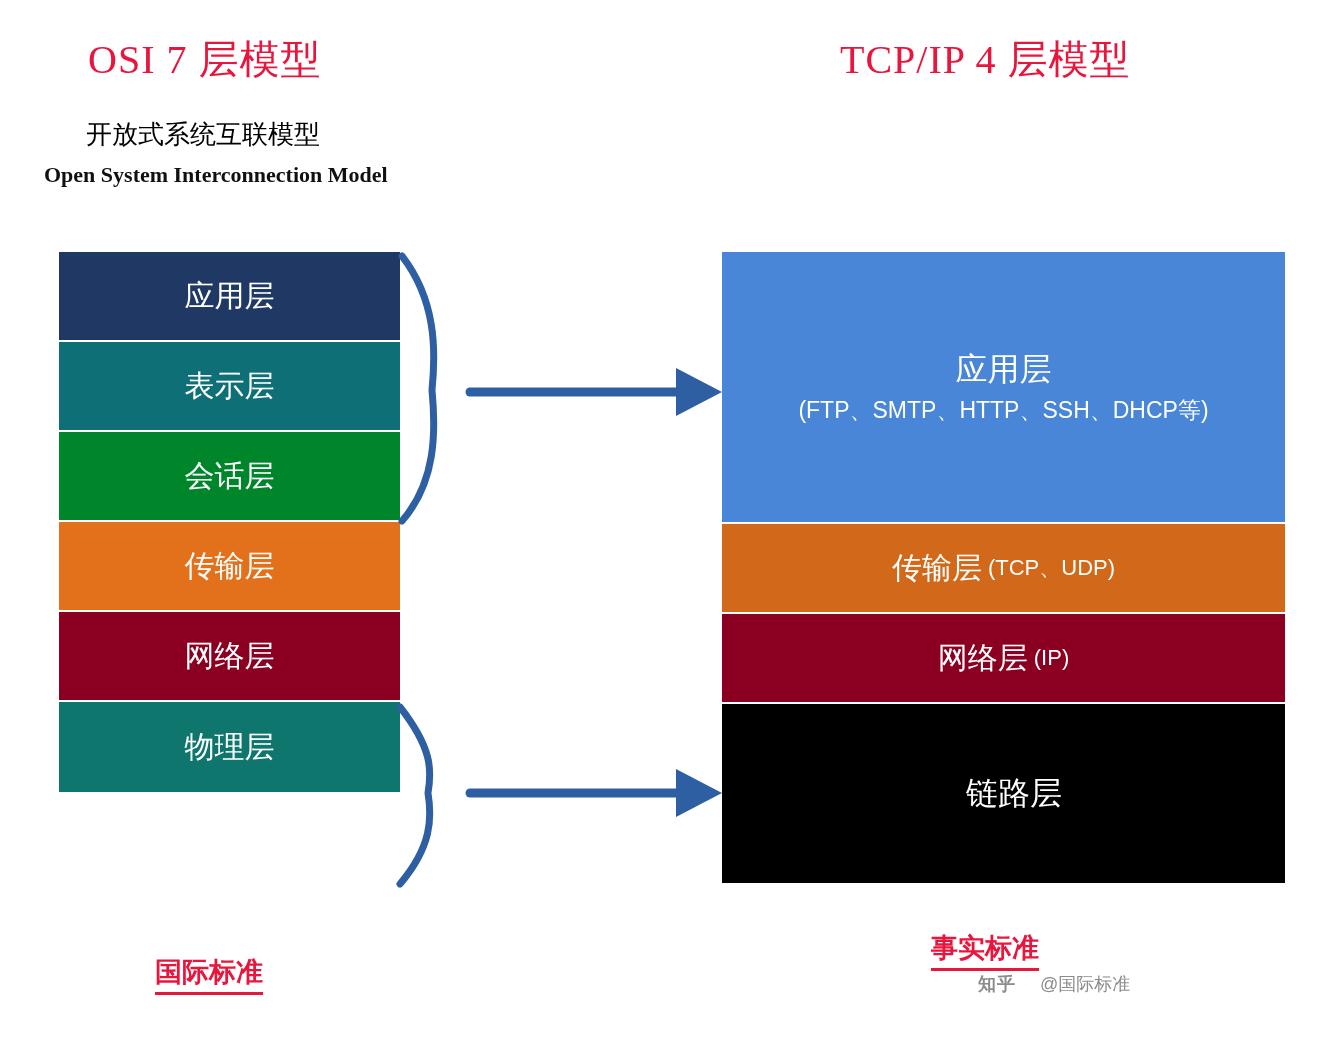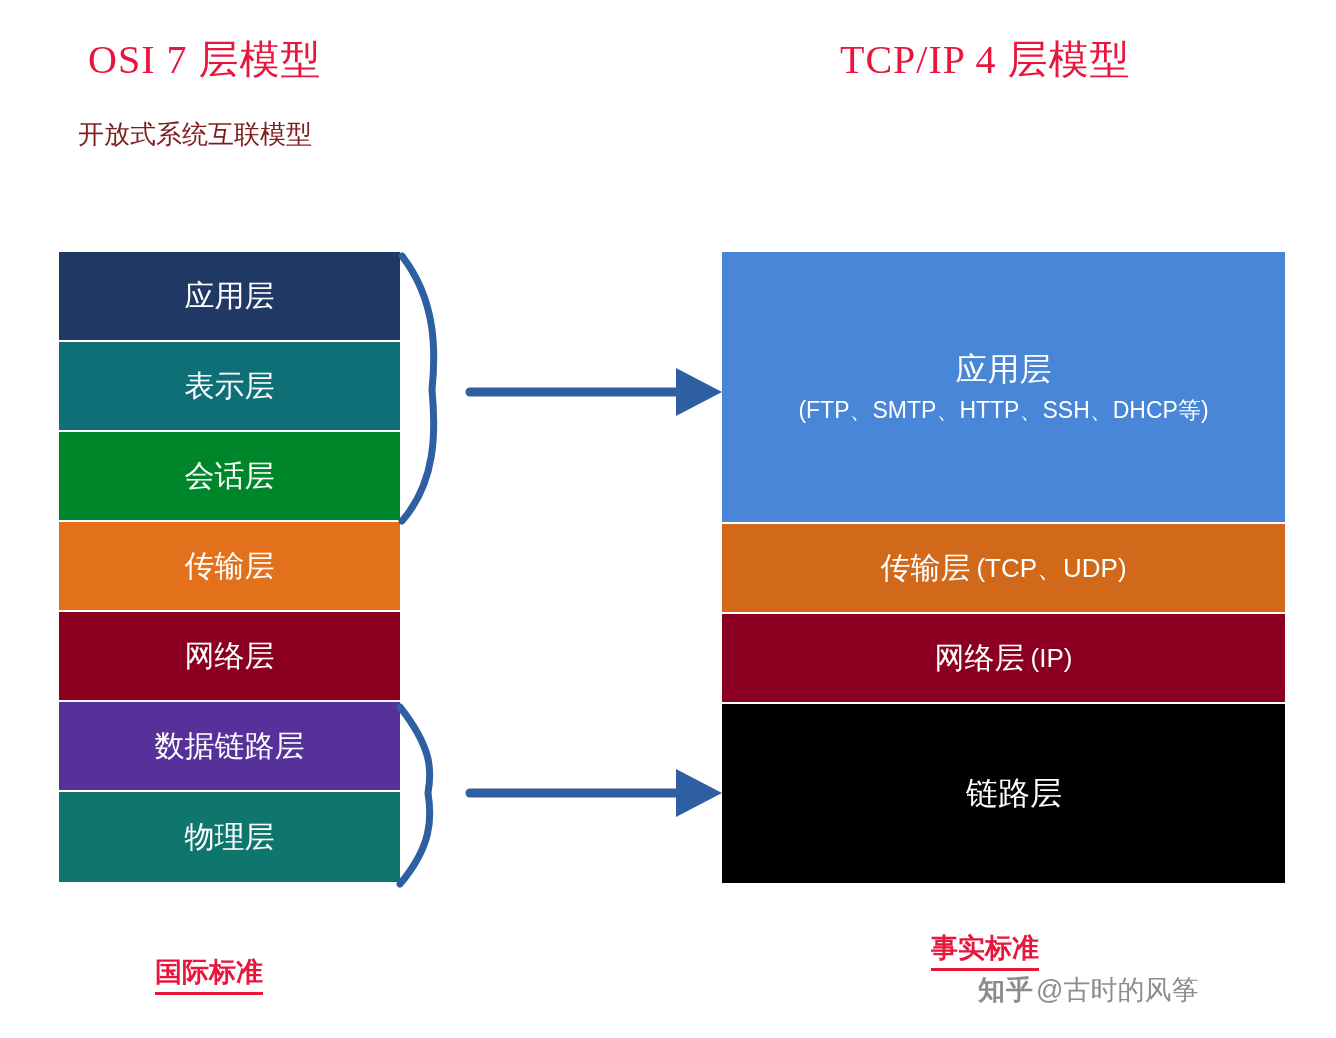--- a/index.html
+++ b/index.html
@@ -37,25 +37,25 @@
     top: 32px;
     font-family: "Liberation Serif", serif;
     font-size: 40px;
     color: #e8163c;
     letter-spacing: 1px;
     white-space: nowrap;
     margin-left: 8px;
   }
   .subtitle-cn {
     position: absolute;
-    left: 78px;
+    left: 86px;
     top: 117px;
     font-family: "Liberation Serif", serif;
     font-size: 26px;
-    color: #7f1d1d;
+    color: #000000;
     white-space: nowrap;
   }
   .subtitle-en {
     position: absolute;
     left: 44px;
     top: 162px;
     font-family: "Liberation Serif", serif;
     font-weight: bold;
     font-size: 22px;
     color: #111111;
@@ -109,21 +109,21 @@
     font-size: 23px;
     margin-top: 6px;
   }
   .tcp-mid {
     height: 90px;
   }
   .tcp-mid .main {
     font-size: 30px;
   }
   .tcp-mid .sub {
-    font-size: 26px;
+    font-size: 22px;
     margin-left: 6px;
   }
   .tcp-link {
     height: 179px;
     font-size: 32px;
   }
 
   
   .caption {
     position: absolute;
@@ -142,23 +142,23 @@
   .caption-osi { left: 155px; top: 946px; margin-top: 8px; }
   .caption-tcp { left: 931px; top: 930px; }
 
   
   .watermark {
     position: absolute;
     left: 978px;
     top: 972px;
     display: flex;
     align-items: center;
-    gap: 2px;
+    gap: 24px;
     color: #8c8c8c;
-    font-size: 27px;
+    font-size: 18px;
     white-space: nowrap;
   }
   .watermark .zhihu {
     font-weight: bold;
     letter-spacing: 1px;
   }
 
   
   .overlay {
     position: absolute;
@@ -170,39 +170,37 @@
   }
 </style>
 </head>
 <body>
 
 <div class="canvas">
 
   <div class="title-osi">OSI 7 层模型</div>
   <div class="title-tcp">TCP/IP 4 层模型</div>
   <div class="subtitle-cn">开放式系统互联模型</div>
+  <div class="subtitle-en">Open System Interconnection Model</div>
 
   <div class="stack-osi">
     <div class="layer osi-layer" style="background:#1f3864">
       <span>应用层</span>
     </div>
     <div class="layer osi-layer" style="background:#0e7076">
       <span>表示层</span>
     </div>
     <div class="layer osi-layer" style="background:#00862a">
       <span>会话层</span>
     </div>
     <div class="layer osi-layer" style="background:#e3701a">
       <span>传输层</span>
     </div>
     <div class="layer osi-layer" style="background:#8b0020">
       <span>网络层</span>
-    </div>
-    <div class="layer osi-layer" style="background:#56319a">
-      <span>数据链路层</span>
     </div>
     <div class="layer osi-layer" style="background:#0f766e">
       <span>物理层</span>
     </div>
   </div>
 
   <div class="stack-tcp">
     <div class="layer tcp-layer tcp-app" style="background:#4a86d8">
       <span class="main">应用层</span>
       <span class="sub">(FTP、SMTP、HTTP、SSH、DHCP等)</span>
@@ -237,16 +235,16 @@
     <span>国际标准</span>
     <span class="underline"></span>
   </div>
   <div class="caption caption-tcp">
     <span>事实标准</span>
     <span class="underline"></span>
   </div>
 
   <div class="watermark">
     <span class="zhihu">知乎</span>
-    <span>@古时的风筝</span>
+    <span>@国际标准</span>
   </div>
 
 </div>
 
 </body></html>

